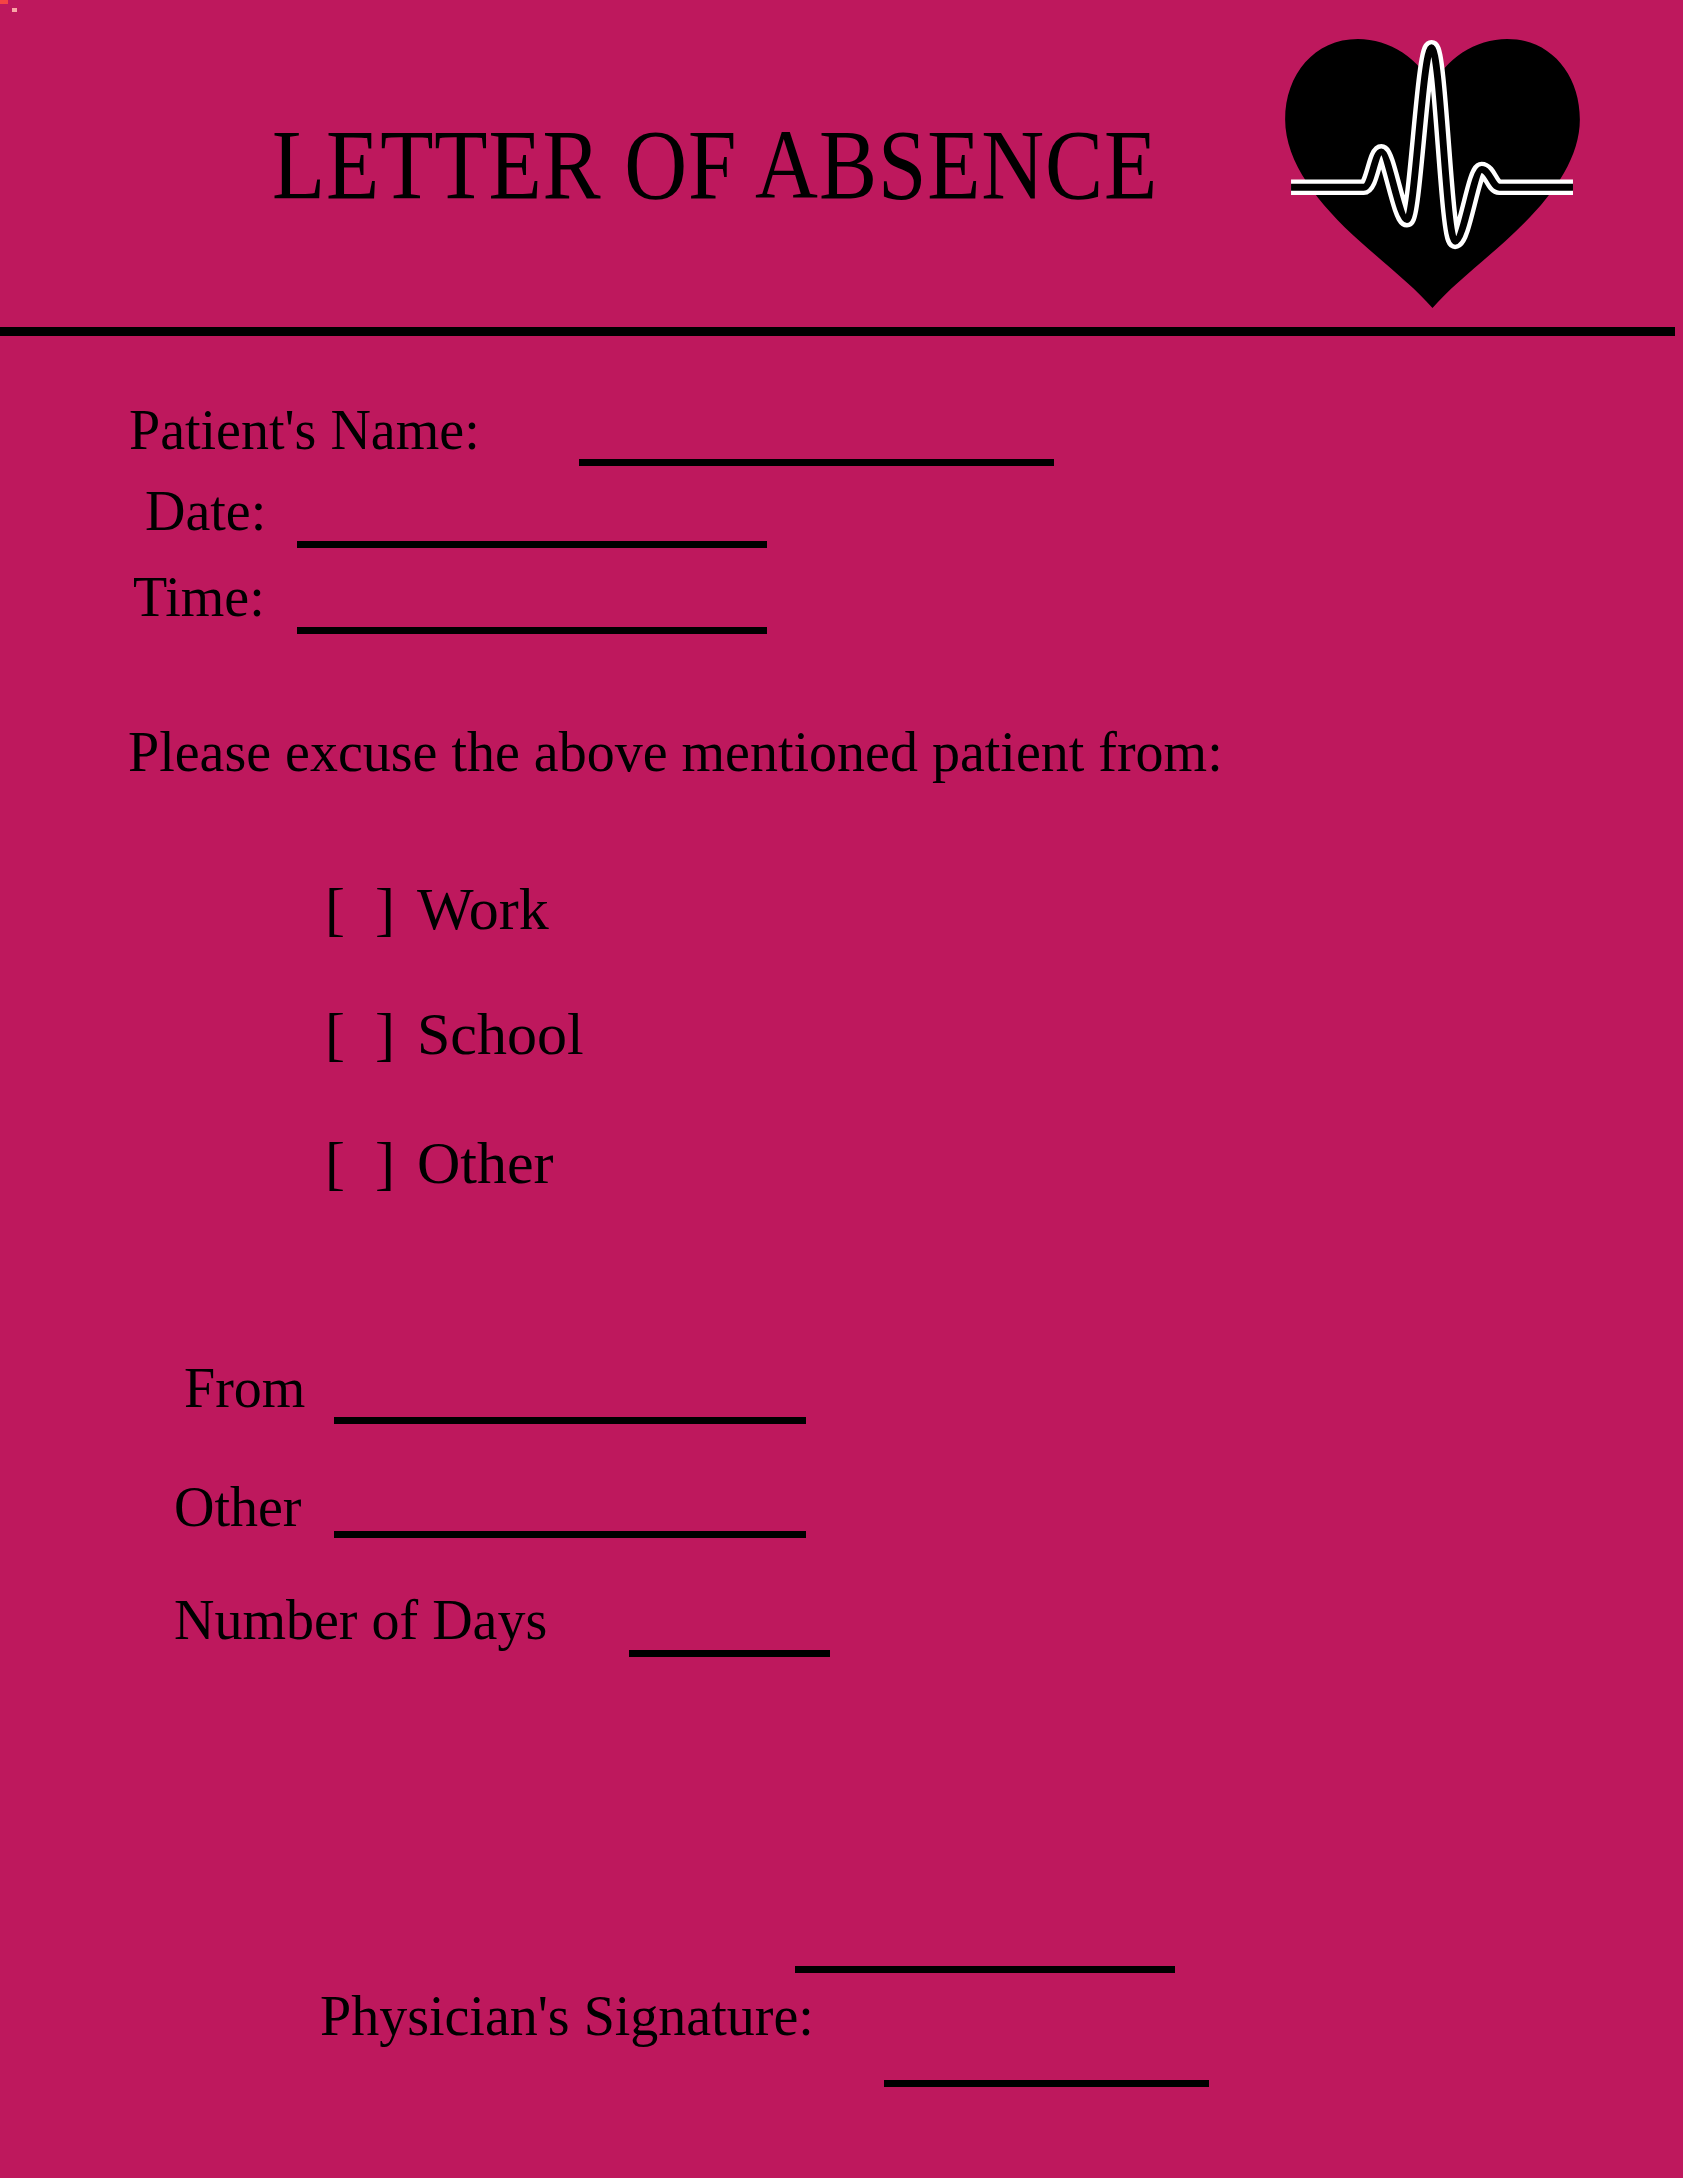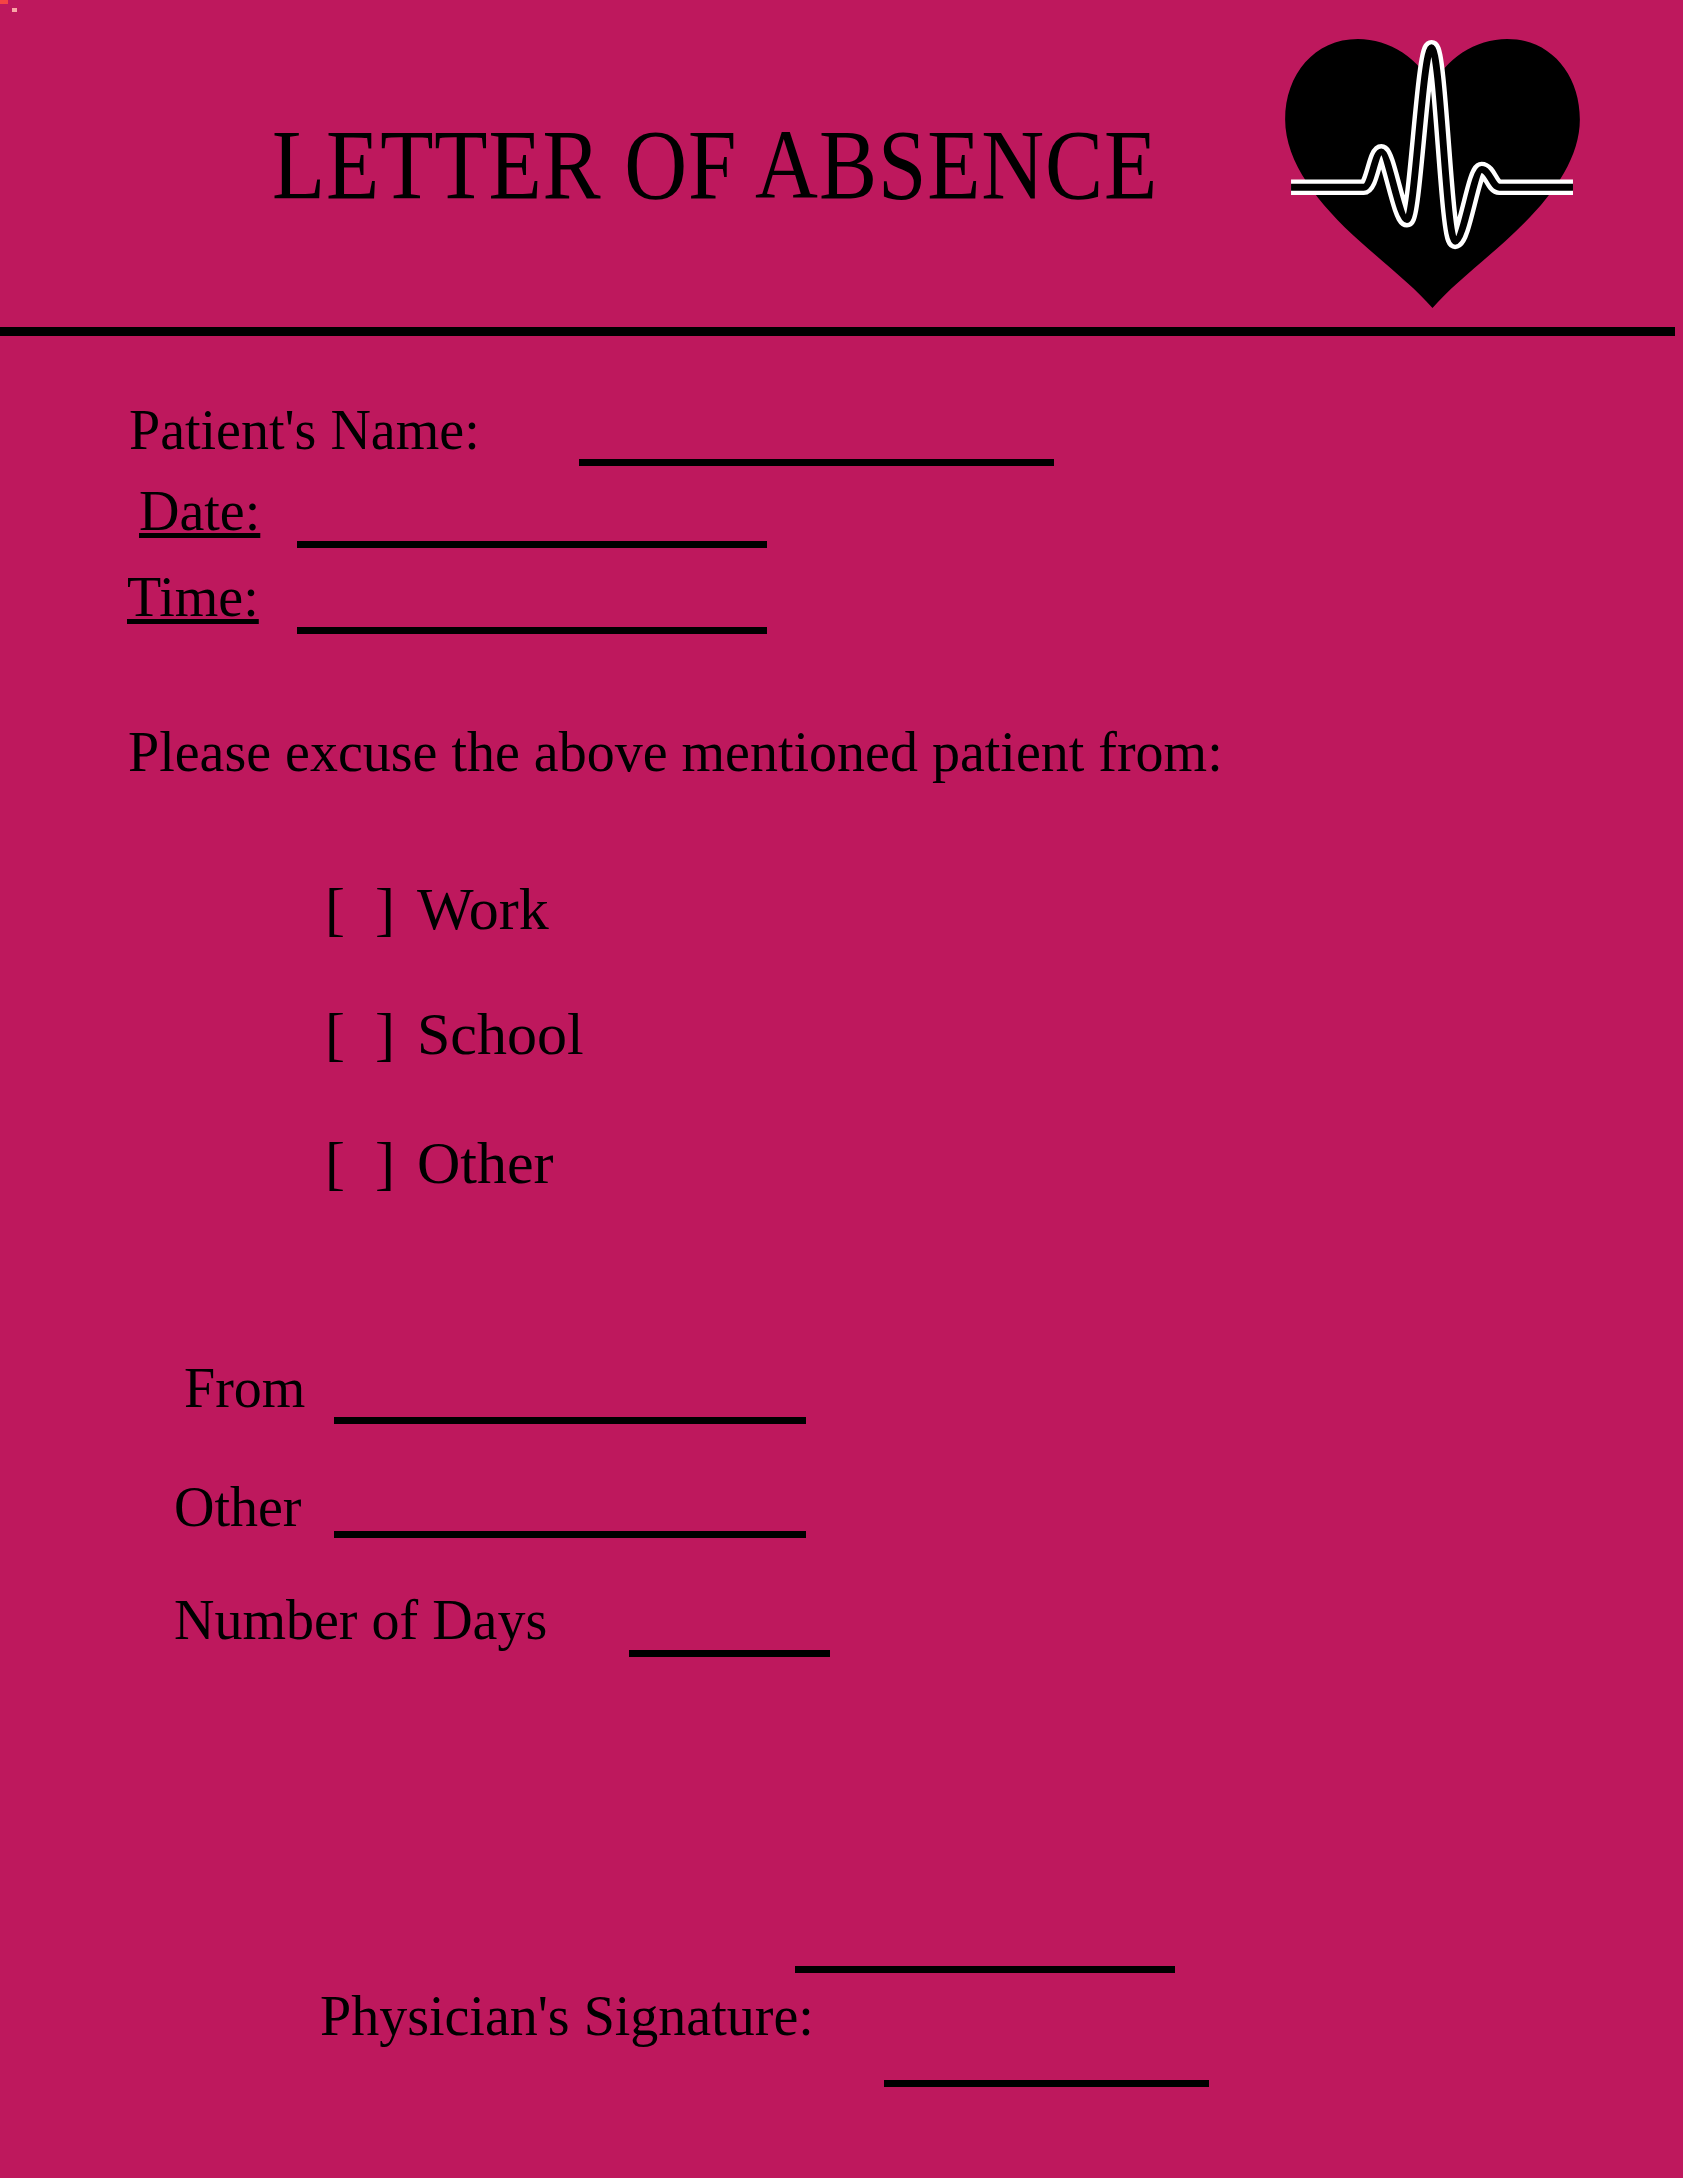--- a/index.html
+++ b/index.html
@@ -91,24 +91,24 @@
       <path d="M16 157 H90 C98 157 101 121 108 121 C115 121 126 190 134 190 C142 190 150 15 159 15 C168 15 174 212 183 212 C192 212 202 139 210 139 C218 139 221 157 228 157 H303" fill="none" stroke="#ffffff" stroke-width="16" stroke-linejoin="round" stroke-linecap="butt"></path>
       <path d="M16 157 H90 C98 157 101 121 108 121 C115 121 126 190 134 190 C142 190 150 15 159 15 C168 15 174 212 183 212 C192 212 202 139 210 139 C218 139 221 157 228 157 H303" fill="none" stroke="#000000" stroke-width="7" stroke-linejoin="round" stroke-linecap="butt"></path>
     </svg>
   </div>
 
   <div class="separator"></div>
 
   <div class="lbl" style="left:129px; top:402px;">Patient's Name:</div>
   <div class="fill-line" style="left:579px; top:459px; width:475px;"></div>
 
-  <div class="lbl" style="left:139px; top:483px;text-decoration:underline;">Date:</div>
+  <div class="lbl" style="left:145px; top:483px;">Date:</div>
   <div class="fill-line" style="left:297px; top:541px; width:470px;"></div>
 
-  <div class="lbl" style="left:127px; top:569px;text-decoration:underline;">Time:</div>
+  <div class="lbl" style="left:133px; top:569px;">Time:</div>
   <div class="fill-line" style="left:297px; top:627px; width:470px;"></div>
 
   <div class="lbl" style="left:128px; top:724px;">Please excuse the above mentioned patient from:</div>
 
   <div class="check-row" style="left:325px; top:879px;">
     <span class="cb">[  ]</span>
     <span class="cb-label">Work</span>
   </div>
 
   <div class="check-row" style="left:325px; top:1004px;">

